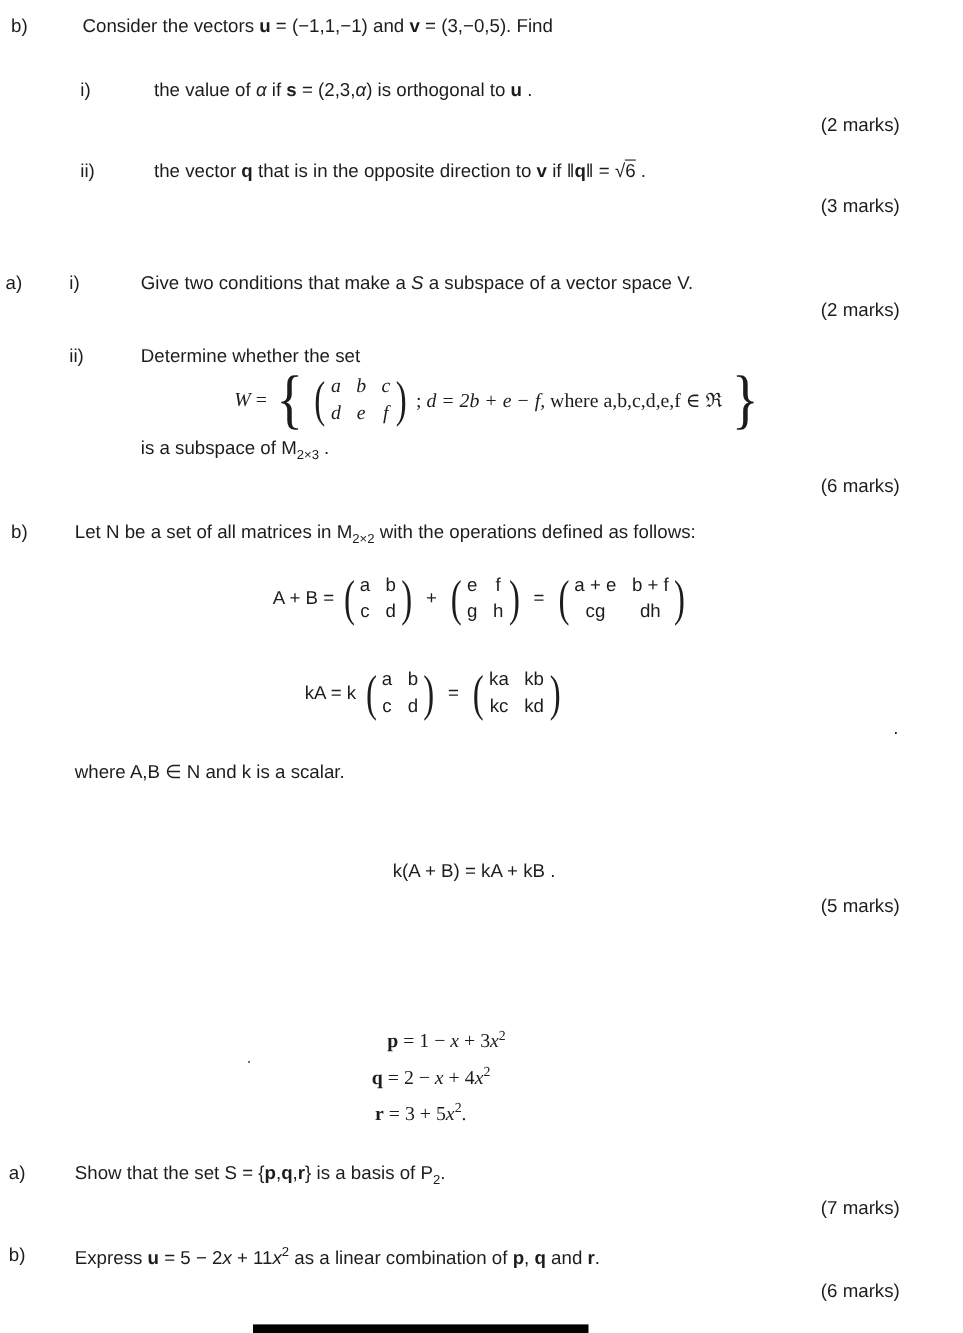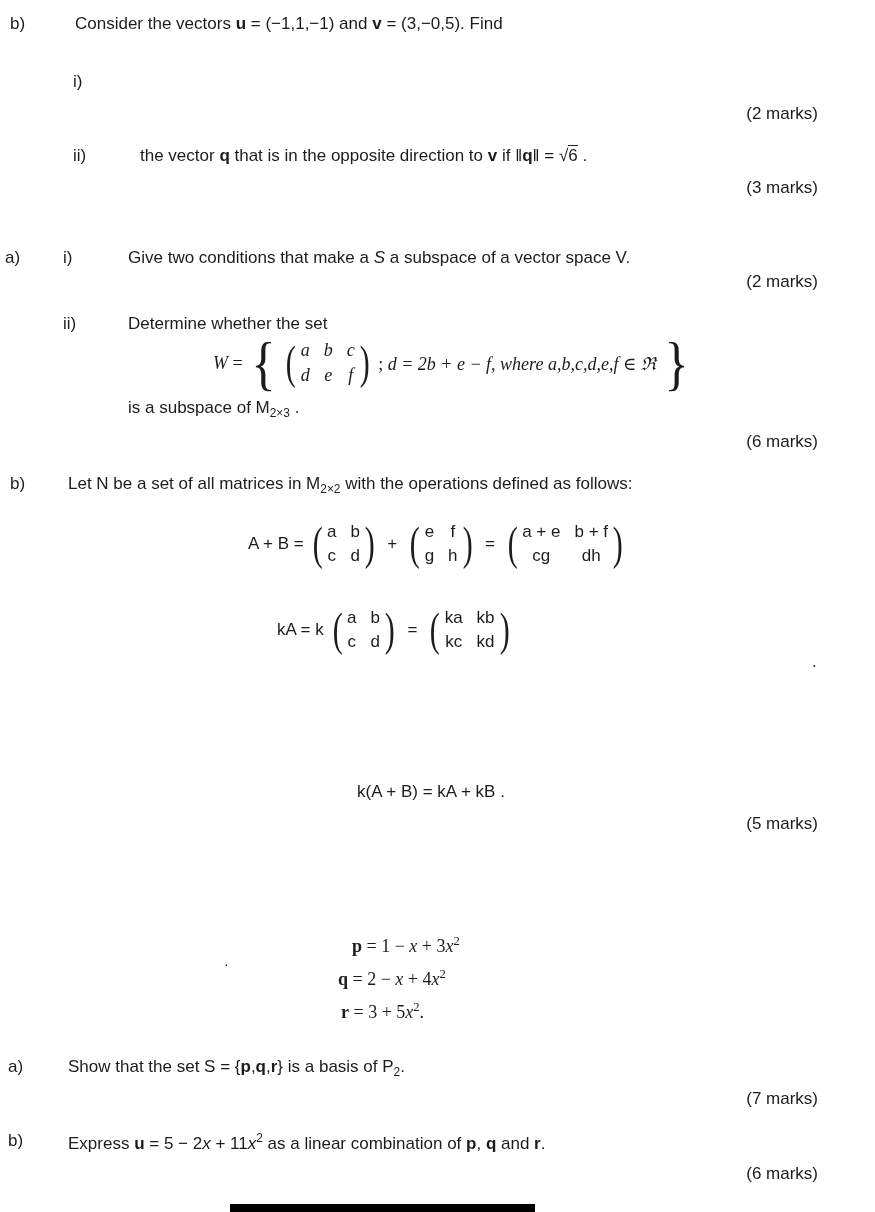--- a/index.html
+++ b/index.html
@@ -53,20 +53,21 @@
 </style>
 </head>
 <body>
 
 <div class="page">
 
   <span class="abs" style="left:10px; top:14px">b)</span>
   <span class="abs" style="left:75px; top:14px"><span>Consider the vectors </span><span style="font-weight: 700;">u</span><span> = (−1,1,−1) and </span><span style="font-weight: 700;">v</span><span> = (3,−0,5)</span><span>. Find</span></span>
 
   <span class="abs" style="left:73px; top:72px">i)</span>
+  <span class="abs" style="left:140px; top:72px"><span>the value of </span><span style="font-style: italic;">α</span><span> if </span><span style="font-weight: 700;">s</span><span> = (2,3,</span><span style="font-style: italic;">α</span><span>) is orthogonal to </span><span style="font-weight: 700;">u</span><span> .</span></span>
   <span class="abs" style="right:57px; top:104px">(2 marks)</span>
 
   <span class="abs" style="left:73px; top:146px">ii)</span>
   <span class="abs" style="left:140px; top:146px"><span>the vector </span><span style="font-weight: 700;">q</span><span> that is in the opposite direction to </span><span style="font-weight: 700;">v</span><span> if </span><span>‖</span><span style="font-weight: 700;">q</span><span>‖ = </span><span>√</span><span class="ov">6</span><span> .</span></span>
   <span class="abs" style="right:57px; top:178px">(3 marks)</span>
 
   <span class="abs" style="left:5px; top:248px">a)</span>
   <span class="abs" style="left:63px; top:248px">i)</span>
   <span class="abs" style="left:128px; top:248px"><span>Give two conditions that make a </span><span style="font-style: italic;">S</span><span> a subspace of a vector space V.</span></span>
   <span class="abs" style="right:57px; top:272px">(2 marks)</span>
@@ -82,21 +83,21 @@
       <span class="cells c3 ital">
         <span>a</span>
         <span>b</span>
         <span>c</span>
         <span>d</span>
         <span>e</span>
         <span>f</span>
       </span>
       <span class="paren">)</span>
     </span>
-    <span><span>;  </span><span style="font-style: italic;">d = 2b + e − f,</span><span style="font-style: italic;">  where a,b,c,d,e,f ∈ ℜ</span></span>
+    <span><span>;  </span><span style="font-style: italic;">d = 2b + e − f,</span><span style="">  where a,b,c,d,e,f ∈ ℜ</span></span>
     <span class="brace">}</span>
   </div>
 
   <span class="abs" style="left:128px; top:398px"><span>is a subspace of M</span><sub>2×3</sub><span> .</span></span>
   <span class="abs" style="right:57px; top:432px">(6 marks)</span>
 
   <span class="abs" style="left:10px; top:474px">b)</span>
   <span class="abs" style="left:68px; top:474px"><span>Let N be a set of all matrices in M</span><sub>2×2</sub><span> with the operations defined as follows:</span></span>
 
   <div class="abs eqline" style="left:248px; top:522px">
@@ -155,20 +156,21 @@
         <span>kb</span>
         <span>kc</span>
         <span>kd</span>
       </span>
       <span class="paren">)</span>
     </span>
   </div>
 
   <span class="abs" style="left:812px; top:652px">.</span>
 
+  <span class="abs" style="left:68px; top:692px">where  A,B ∈ N and k is a scalar.</span>
   <span class="abs" style="left:357px; top:782px">k(A + B) = kA + kB .</span>
   <span class="abs" style="right:57px; top:814px">(5 marks)</span>
 
 
   <span class="abs serif eqtext" style="left:352px; top:934px"><span style="font-weight: 700;">p</span><span> = 1 − </span><span style="font-style: italic;">x</span><span> + 3</span><span style="font-style: italic;">x</span><sup>2</sup></span>
   <span class="abs serif eqtext" style="left:338px; top:967px"><span style="font-weight: 700;">q</span><span> = 2 − </span><span style="font-style: italic;">x</span><span> + 4</span><span style="font-style: italic;">x</span><sup>2</sup></span>
   <span class="abs serif eqtext" style="left:341px; top:1000px"><span style="font-weight: 700;">r</span><span> = 3 + 5</span><span style="font-style: italic;">x</span><sup>2</sup><span>.</span></span>
   <span class="abs tiny-dot" style="left:224px; top:956px">·</span>
 
   <span class="abs" style="left:8px; top:1057px">a)</span>

